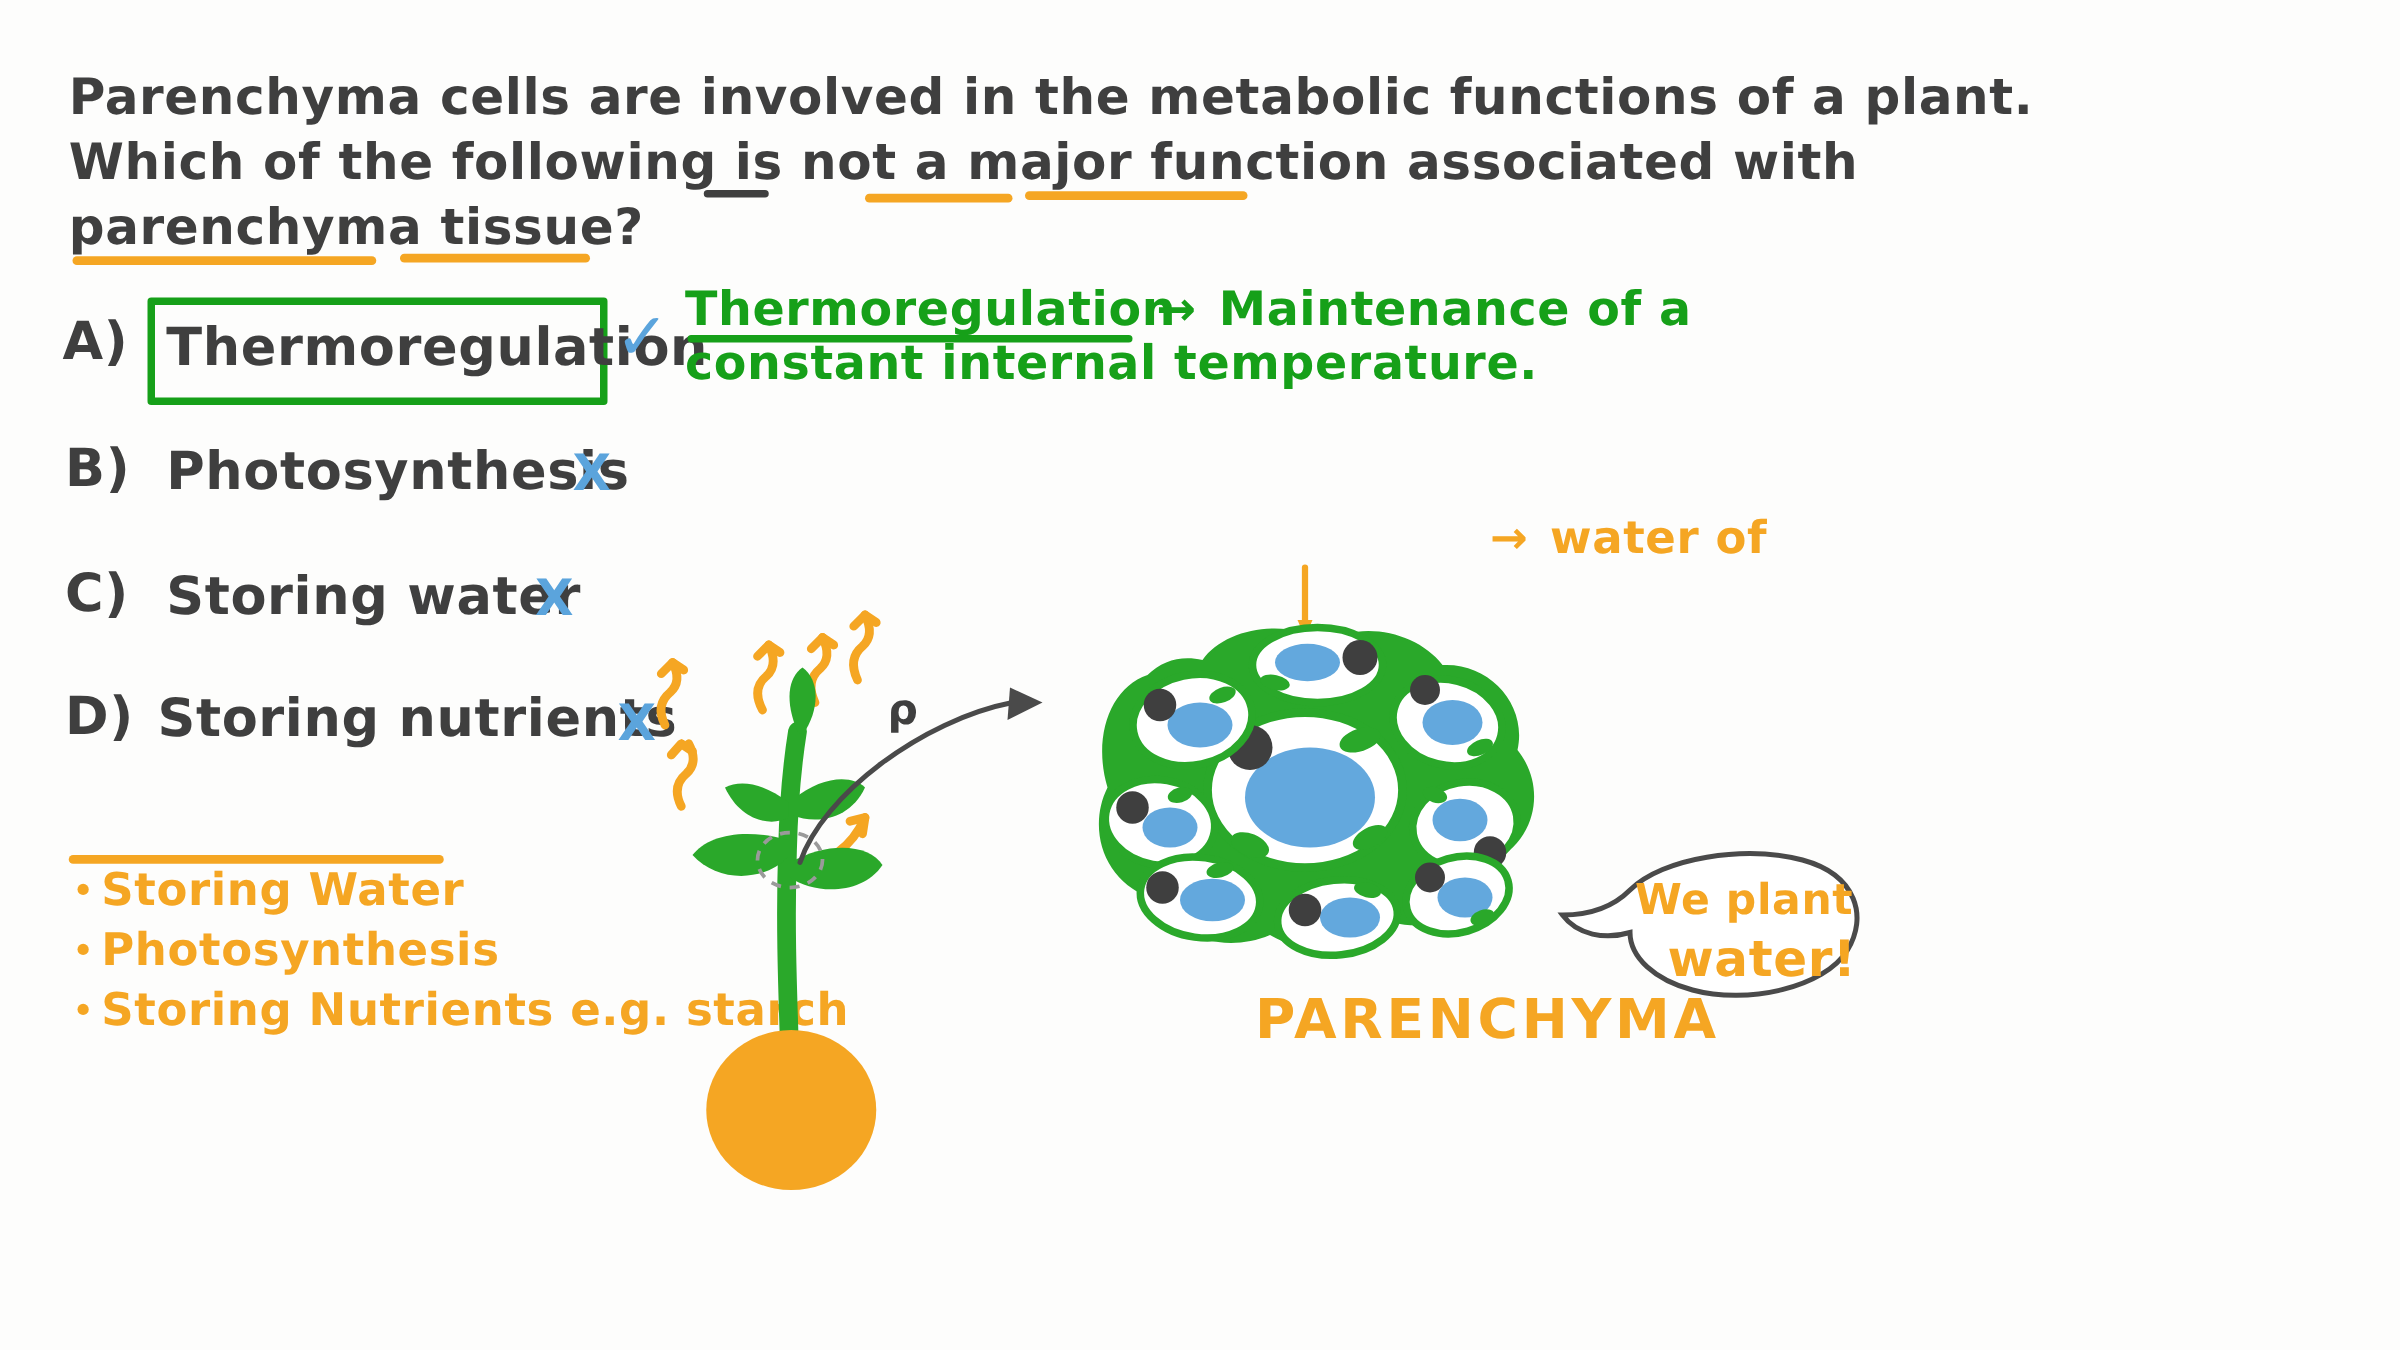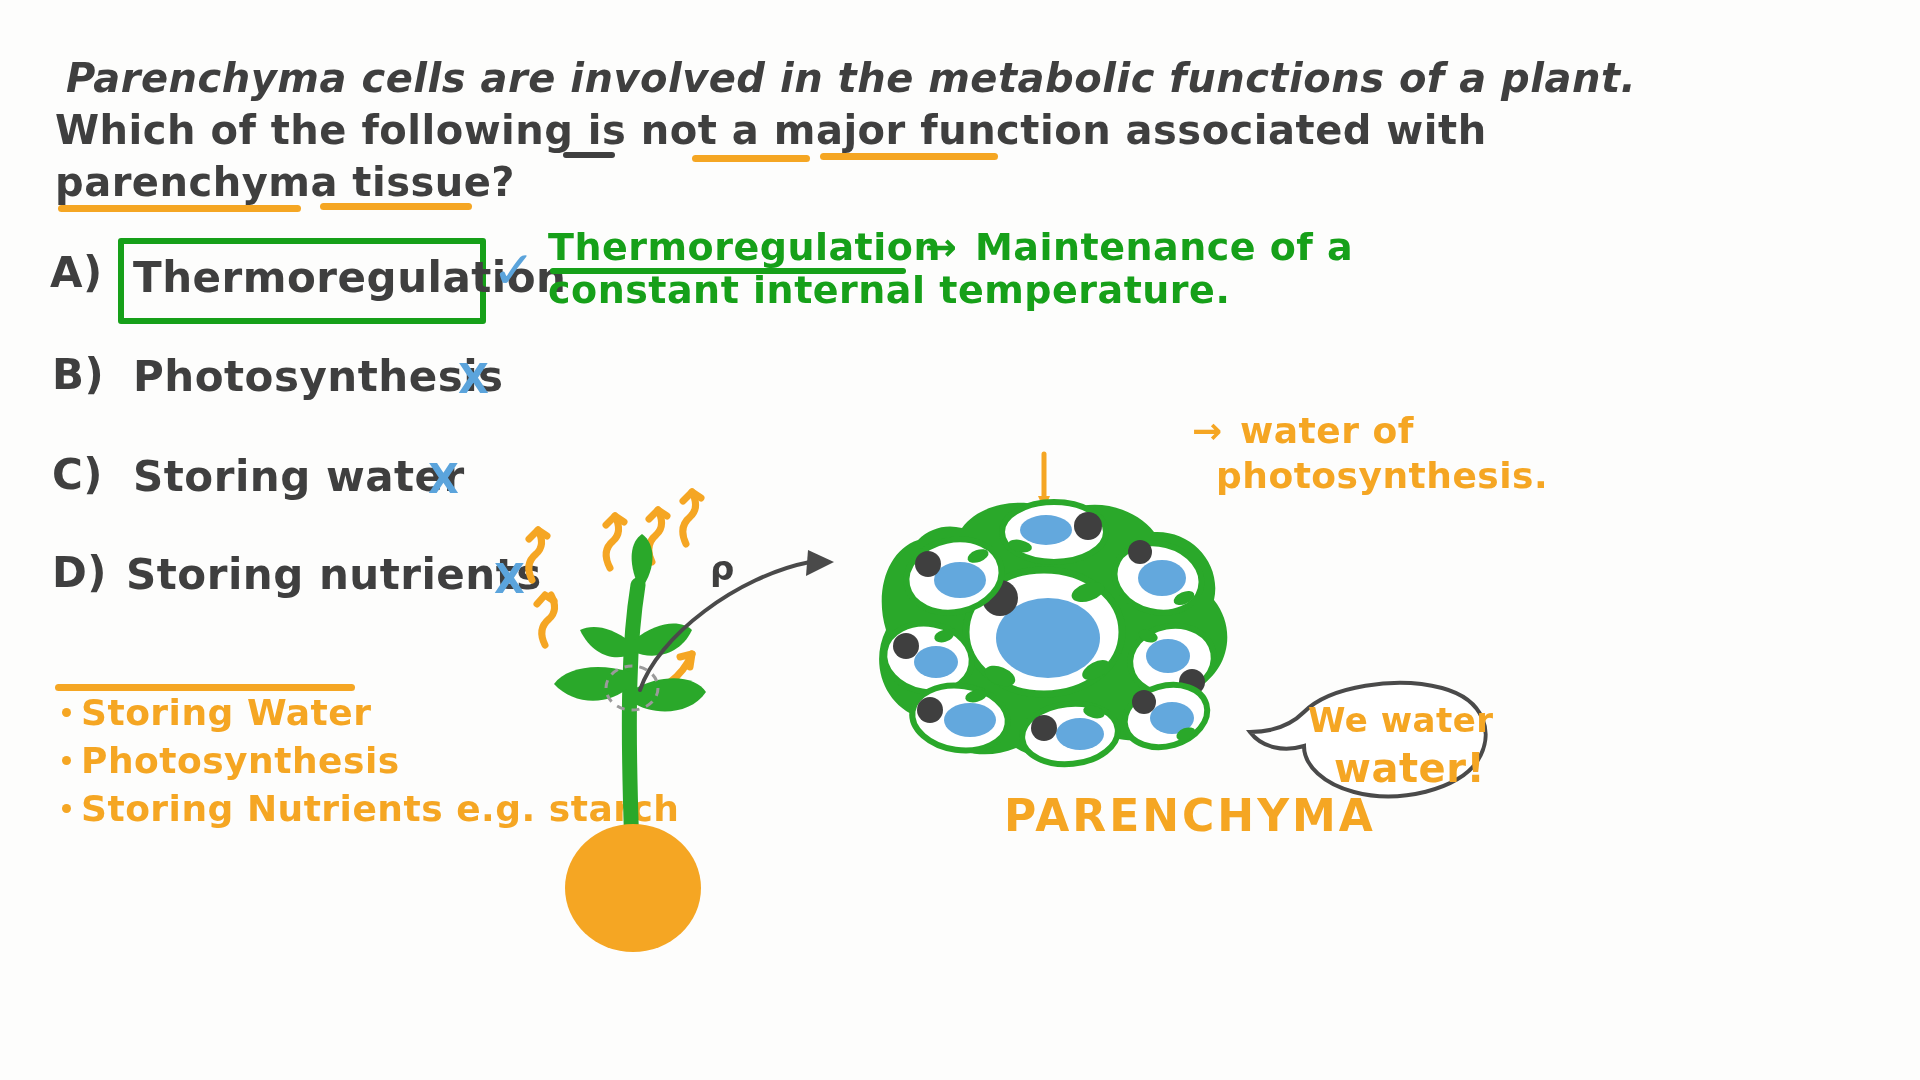--- a/index.html
+++ b/index.html
@@ -48,21 +48,21 @@
 
   .title-caps{font-size:44px;letter-spacing:3px;color:#f5a623;font-weight:700;}
 
   svg{overflow:visible;}
 </style>
 </head>
 <body>
 
 <div class="stage">
 
-  <div class="abs hand q-line ink-dark" style="left:66px;top:58px;font-style:italic;">Parenchyma cells are involved in the metabolic functions of a plant.</div>
+  <div class="abs hand q-line ink-dark" style="left:55px;top:58px;">Parenchyma cells are involved in the metabolic functions of a plant.</div>
 
   <div class="abs hand q-line ink-dark" style="left:55px;top:110px;text-align:center;">Which of the following is not a major function associated with</div>
 
   <div class="abs hand q-line ink-dark" style="left:55px;top:162px;">parenchyma tissue?</div>
 
   <div class="ul ul-dark" style="left:563px;top:152px;width:52px;"></div>
 
   <div class="ul ul-orange" style="left:692px;top:155px;width:118px;"></div>
 
   <div class="ul ul-orange" style="left:820px;top:153px;width:178px;"></div>
@@ -145,21 +145,20 @@
   </svg>
 
   <svg class="abs" style="left:618px;top:540px;" width="230" height="160">
     <path d="M22,150 C40,96 120,36 192,22" stroke="#4a4a4a" stroke-width="4" fill="none" stroke-linecap="round"></path>
     <polygon points="190,10 216,22 188,36" fill="#4a4a4a"></polygon>
   </svg>
   <div class="abs hand ink-dark" style="left:710px;top:548px;font-size:34px;">ρ</div>
 
   <div class="abs hand ink-orange" style="left:1192px;top:410px;font-size:36px;">→</div>
   <div class="abs hand ink-orange" style="left:1240px;top:410px;font-size:36px;">water of</div>
-  <div class="abs hand ink-orange" style="left:1216px;top:455px;font-size:36px;">photosynthesis.</div>
   <svg class="abs" style="left:1034px;top:452px;" width="24" height="60">
     <path d="M10,2 L10,48" stroke="#f5a623" stroke-width="5" stroke-linecap="round"></path>
     <polygon points="4,44 16,44 10,58" fill="#f5a623"></polygon>
   </svg>
 
   <svg class="abs" style="left:848px;top:480px;" width="430" height="300" viewBox="0 0 430 300">
 
     <path d="M70,60 C40,70 26,110 38,150 C22,182 34,224 72,238
              C88,268 130,284 168,268 C198,286 244,282 266,258
              C308,268 346,244 348,208 C380,192 390,150 366,120
@@ -230,18 +229,18 @@
       <circle cx="296" cy="222" r="12" fill="#3f3f3f"></circle>
       <ellipse cx="338" cy="254" rx="10" ry="6" fill="#2aa82a" transform="rotate(-20 338 254)"></ellipse>
     </g>
   </svg>
 
   <svg class="abs" style="left:1246px;top:670px;" width="250" height="140">
     <path d="M58,42 C84,16 150,6 196,18 C240,30 248,64 232,90
              C214,120 152,134 108,122 C78,114 58,96 58,76
              C38,82 16,78 4,62 C26,62 44,56 58,42 Z" fill="#ffffff" stroke="#4a4a4a" stroke-width="4"></path>
   </svg>
-  <div class="abs hand ink-orange" style="left:1308px;top:700px;font-size:34px;">We water</div>
+  <div class="abs hand ink-orange" style="left:1308px;top:700px;font-size:34px;">We plant</div>
   <div class="abs hand ink-orange" style="left:1334px;top:745px;font-size:40px;">water!</div>
 
   <div class="abs hand title-caps" style="left:1004px;top:790px;">PARENCHYMA</div>
 
 </div>
 
 </body></html>

